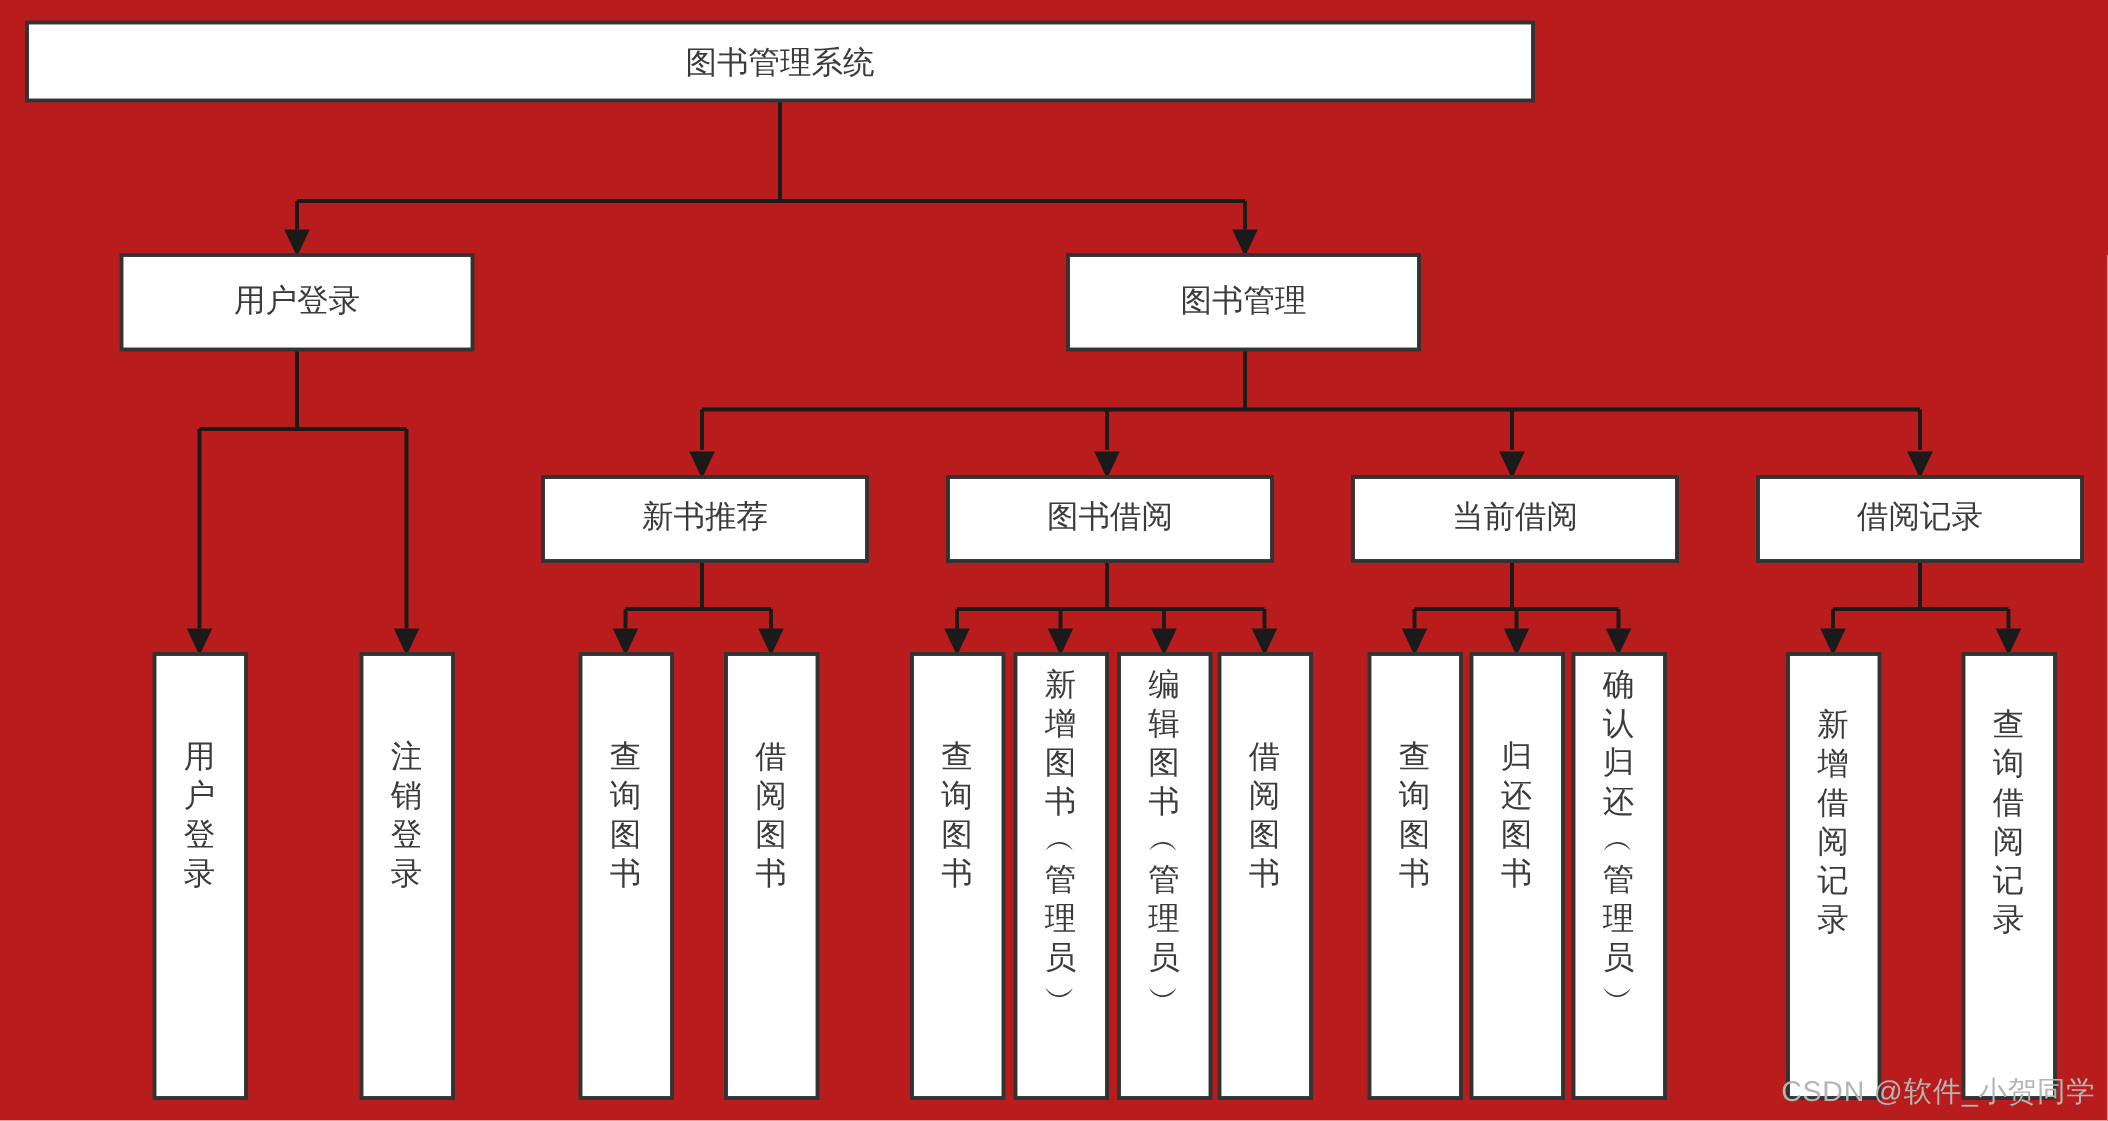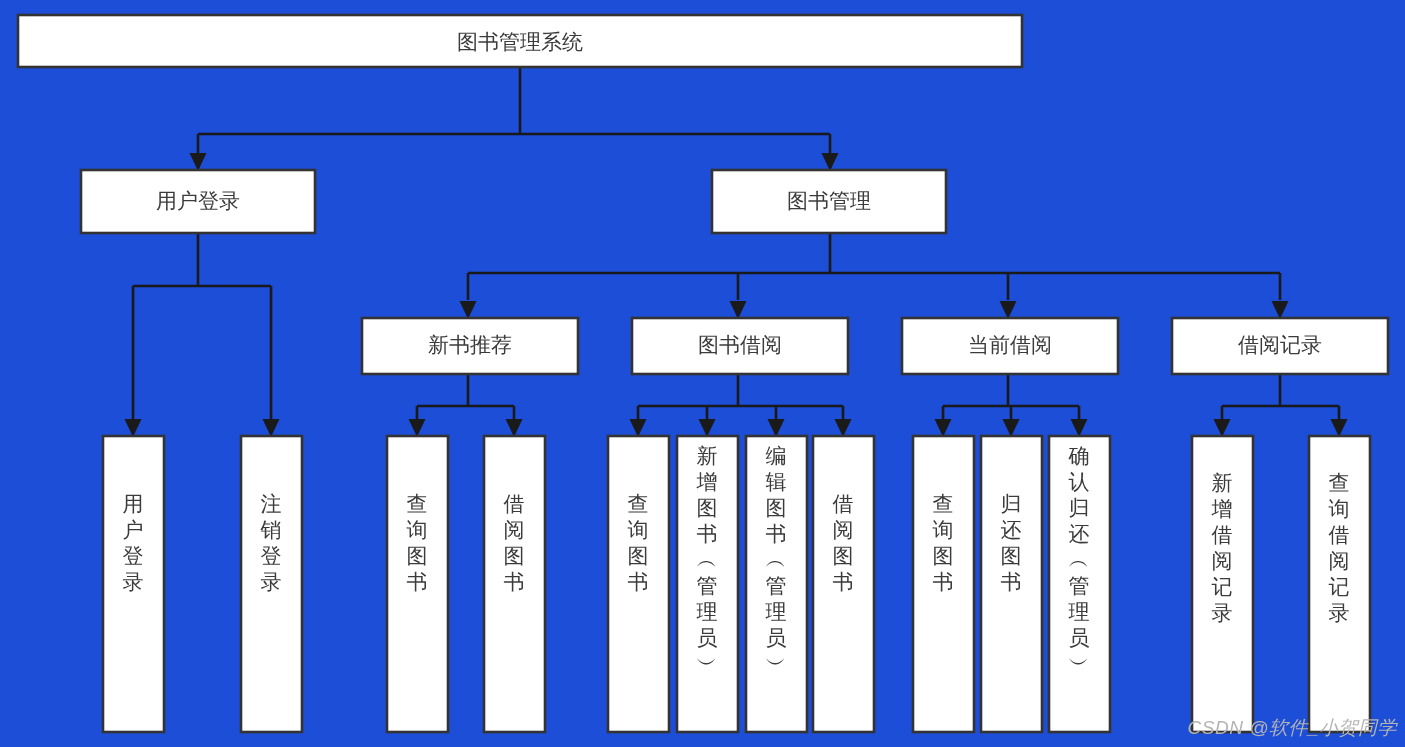--- a/index.html
+++ b/index.html
@@ -8,21 +8,21 @@
     padding: 0;
     background: #ffffff;
   }
   body {
     font-family: "Liberation Sans", "DejaVu Sans", sans-serif;
   }
   #diagram-root {
     position: relative;
     width: 1405px;
     height: 747px;
-    background: #1d4ed8;
+    background: #b91c1c;
     overflow: hidden;
   }
   svg#diagram-svg {
     position: absolute;
     left: 0;
     top: 0;
     width: 1405px;
     height: 747px;
     display: block;
   }
@@ -59,21 +59,20 @@
     position: absolute;
     right: 8px;
     bottom: 6px;
     font-family: "Liberation Sans", "DejaVu Sans", sans-serif;
     font-size: 19px;
     color: #b4b4b4;
     letter-spacing: 0.5px;
     user-select: none;
     pointer-events: none;
     white-space: nowrap;
-    font-style: italic;
   }
 </style>
 </head>
 <body>
 
 <div id="diagram-root">
 
   <svg id="diagram-svg" viewBox="0 0 1405 747" xmlns="http://www.w3.org/2000/svg">
 
     <defs>

